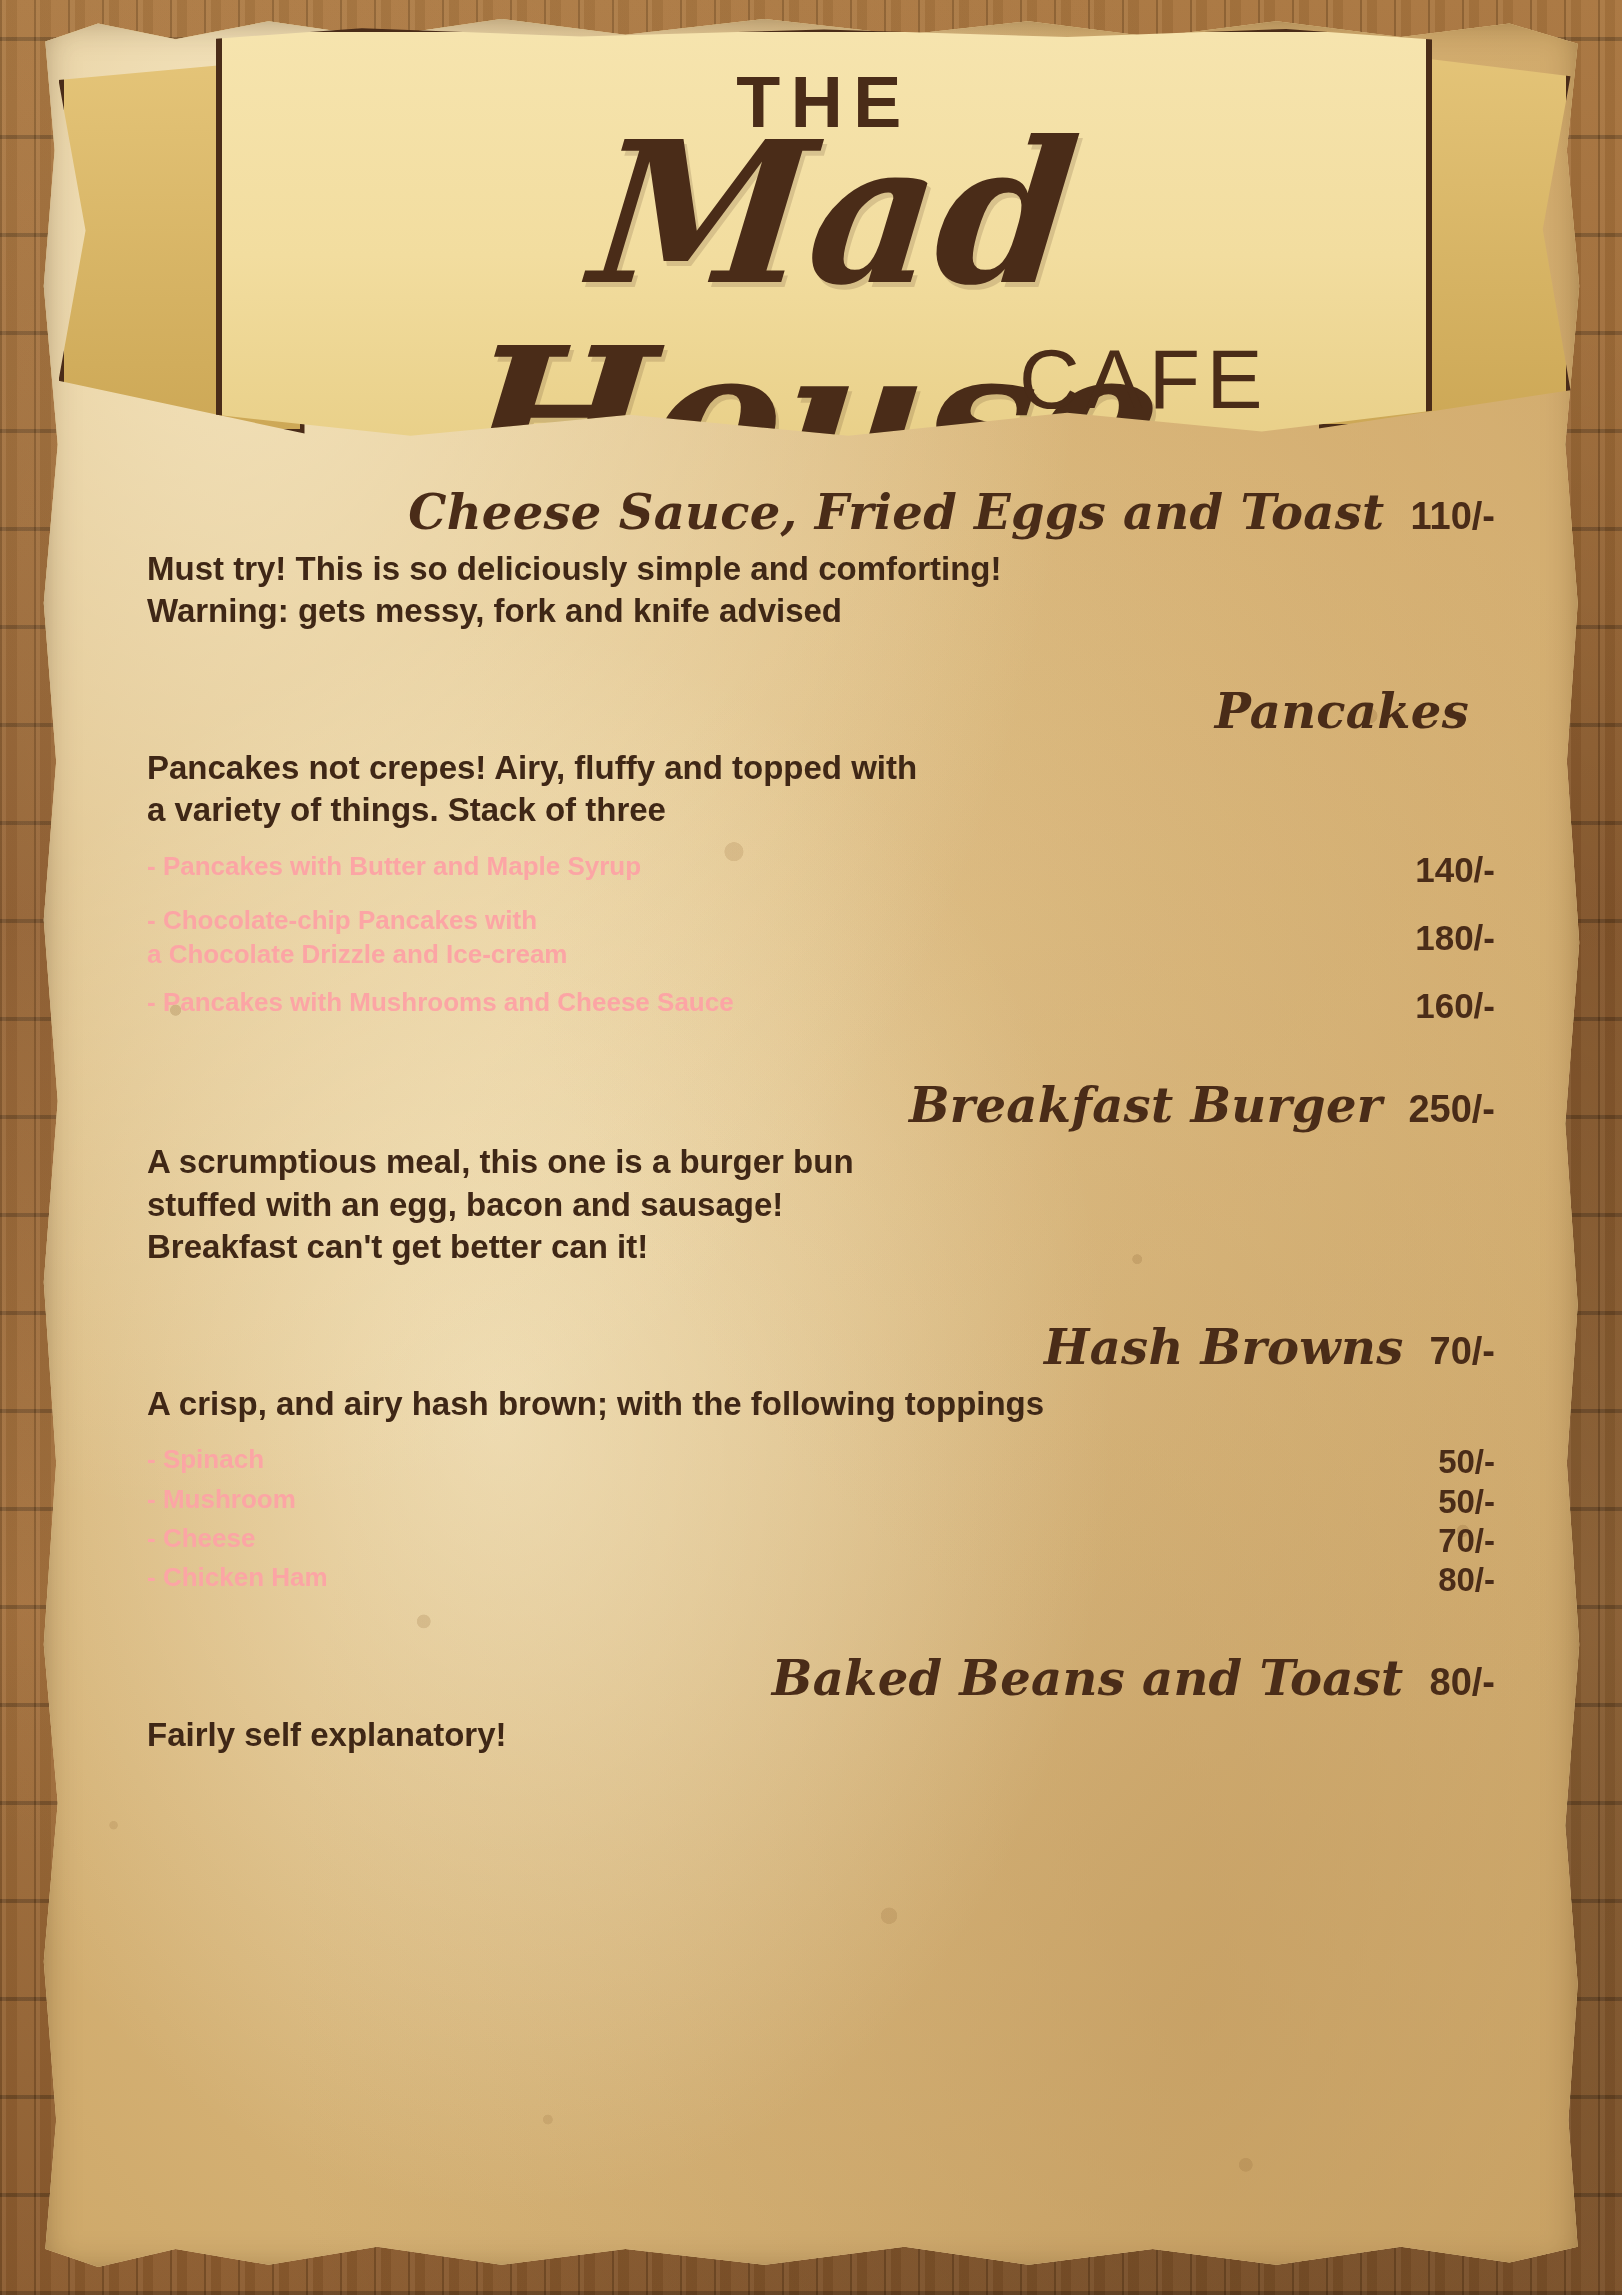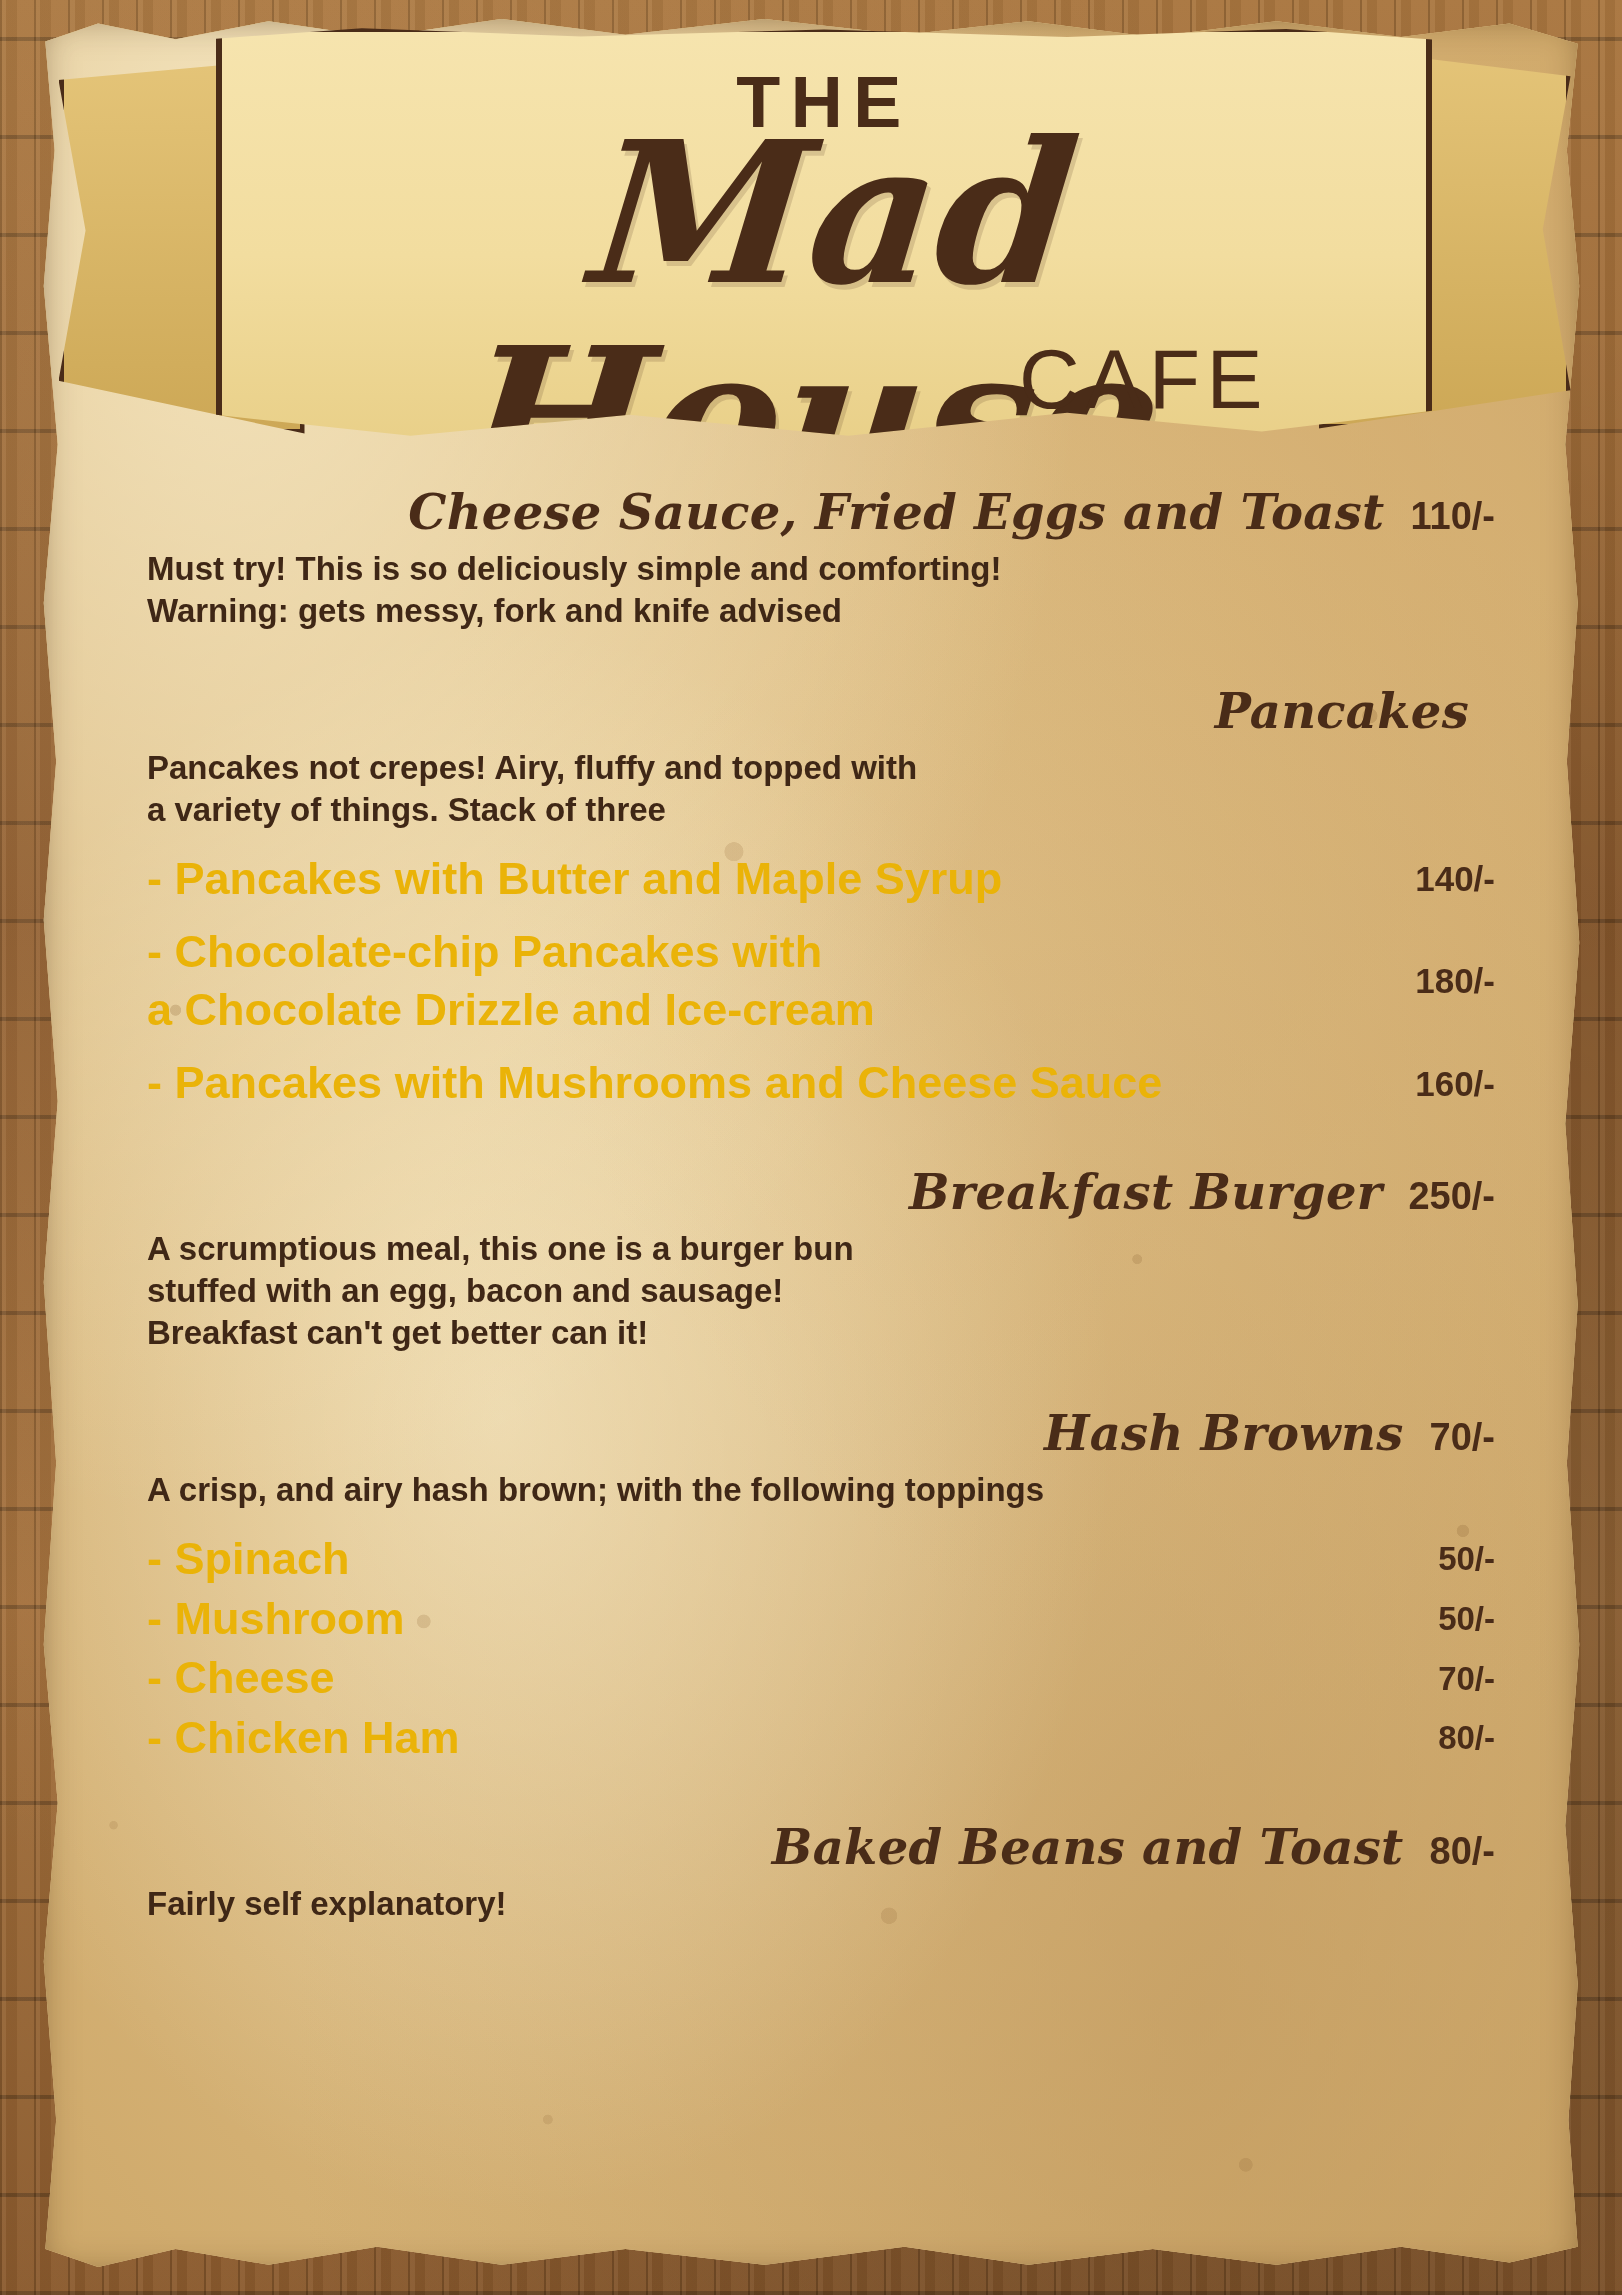--- a/index.html
+++ b/index.html
@@ -216,23 +216,23 @@
   .sub-row {
     display: flex;
     align-items: flex-start;
     justify-content: space-between;
     gap: 26px;
     margin-bottom: 14.4px;
   }
   .sub-label {
     font-family: "Liberation Sans", sans-serif;
     font-weight: bold;
-    font-size: 45px;
+    font-size: 26px;
     line-height: 1.3;
-    color: #eab308;
+    color: #fca5a5;
     white-space: pre-line;
   }
   .sub-price {
     font-family: "Liberation Sans", sans-serif;
     font-weight: bold;
     font-size: 35px;
     color: #4a2c18;
     white-space: nowrap;
     align-self: center;
   }

